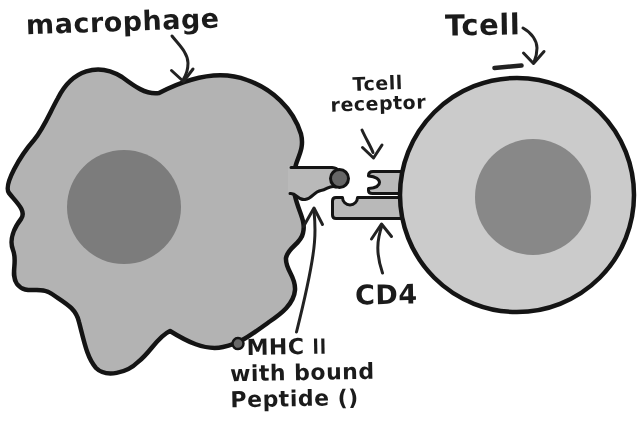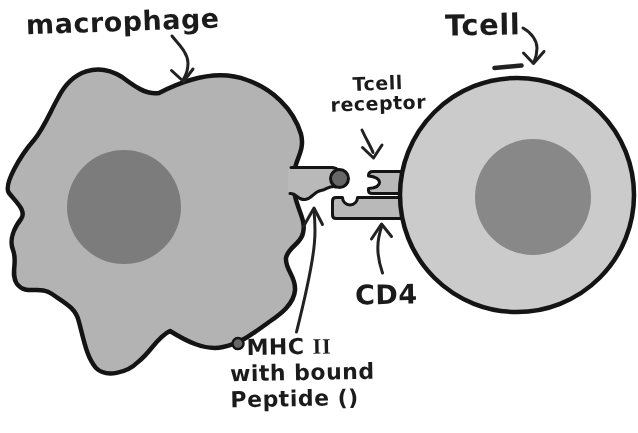--- a/index.html
+++ b/index.html
@@ -18,21 +18,21 @@
     letter-spacing:.5px;
     white-space:nowrap;
     line-height:1.05;
   }
   .lbl-macrophage{left:26px;top:8px;font-size:27px;transform:rotate(-2deg);}
   .lbl-tcell{left:445px;top:10px;font-size:29px;transform:rotate(-1deg);}
   .lbl-tcr{left:320px;top:74px;width:116px;text-align:center;font-size:19px;transform:rotate(-2deg);}
   .lbl-cd4{left:355px;top:281px;font-size:27px;transform:rotate(-1deg);}
   .lbl-mhc{left:230px;top:334px;font-size:22px;line-height:1.18;transform:rotate(-1deg);}
   .mhc-indent{margin-left:17px;}
-  .numeral{font-family:Liberation Serif, serif;letter-spacing:1px;}
+  .numeral{font-family:Liberation Sans, sans-serif;letter-spacing:1px;}
   .peptide-glyph{vertical-align:-2px;}
 </style>
 </head>
 <body>
 
 <div class="stage">
 
   <svg width="638" height="433" viewBox="0 0 638 433">
 
     <path stroke-width="3" stroke-linejoin="round" d="M 412,171.5 L 373,171.5 C 370,171.5 368.5,173 368.5,175.5 L 368.5,176

